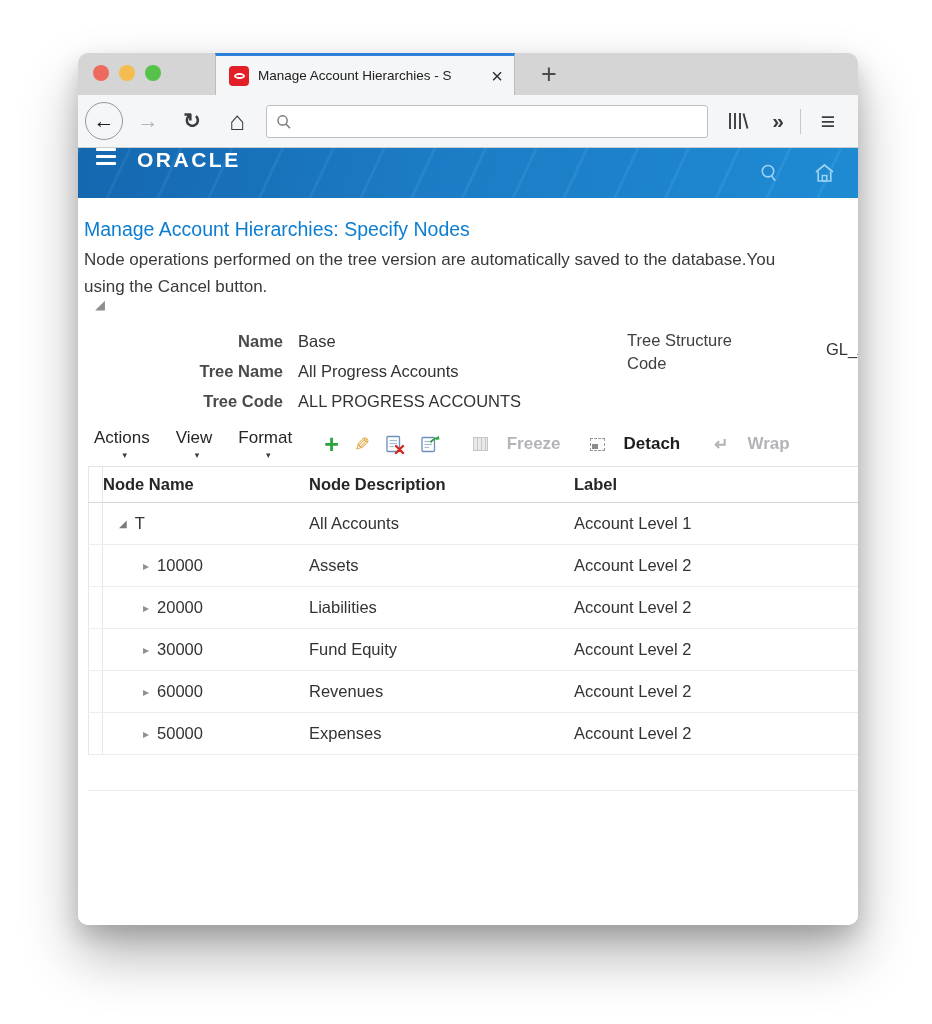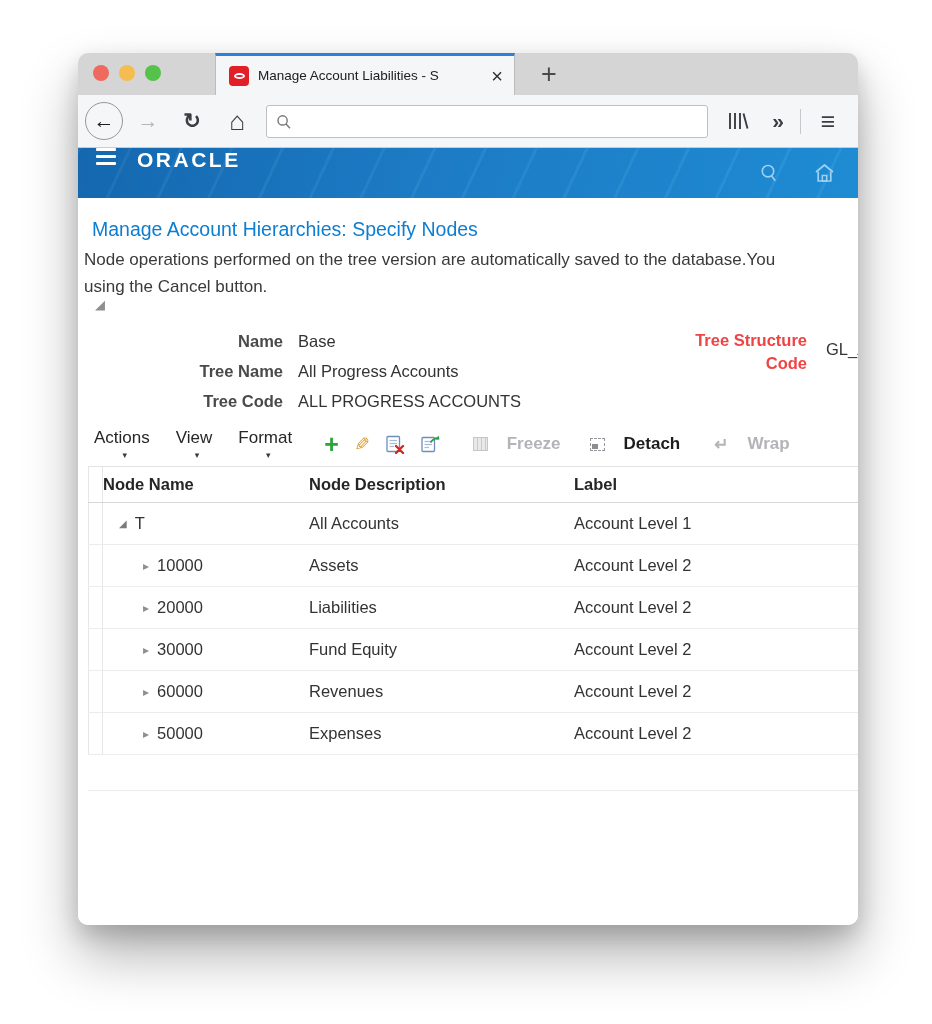--- a/index.html
+++ b/index.html
@@ -64,31 +64,31 @@
   .appheader::before { content:""; position:absolute; inset:0;
     background:repeating-linear-gradient(115deg, rgba(255,255,255,0.045) 0 3px, rgba(0,40,90,0.04) 3px 46px); }
   .hamb { position:relative; margin-left:18px; width:20px; display:flex; flex-direction:column; gap:4px; }
   .hamb span { height:3px; background:#fff; border-radius:1px; }
   .brand { position:relative; margin-left:21px; color:#ffffff; font-size:21px; font-weight:bold;
     letter-spacing:2.5px; }
   .hdr-right { position:absolute; right:22px; top:0; height:50px; display:flex; align-items:center; gap:33px; }
 
   
   .content { flex:1; position:relative; background:#fff; overflow:hidden; }
-  .page-title { position:absolute; left:14px; top:20px; font-size:19.5px; font-weight:500; color:#0d7dd1; white-space:nowrap; }
+  .page-title { position:absolute; left:6px; top:20px; font-size:19.5px; font-weight:500; color:#0d7dd1; white-space:nowrap; }
   .desc-line { position:absolute; left:6px; font-size:17px; color:#3a3a3a; white-space:nowrap; }
   .desc1 { top:52px; } .desc2 { top:79px; }
   .collapse-tri { position:absolute; left:17px; top:99px; font-size:13px; color:#8f8f8f; }
 
   .fld-label { position:absolute; left:6px; width:199px; text-align:right;
     font-size:16.5px; font-weight:bold; color:#4a4a4a; white-space:nowrap; }
   .fld-value { position:absolute; left:220px; font-size:16.5px; color:#333; white-space:nowrap; }
   .f1 { top:134px; } .f2 { top:164px; } .f3 { top:194px; }
-  .rf-label { position:absolute; left:549px; top:131px; width:180px; text-align:right;
-    font-size:16.5px; font-weight:bold; color:#ef4444; line-height:23px; }
+  .rf-label { position:absolute; left:549px; top:131px; width:180px; text-align:left;
+    font-size:16.5px; font-weight:normal; color:#404040; line-height:23px; }
   .rf-value { position:absolute; left:748px; top:142px; font-size:16.5px; color:#333; white-space:nowrap; }
 
   
   .tbar { position:absolute; left:16px; top:230px; height:32px; display:flex; align-items:center; }
   .menu-item { display:flex; align-items:center; margin-right:26px; font-size:17px; color:#262626;flex-direction:column; }
   .menu-item .caret { font-size:9px; color:#3a3a3a; margin-left:6px; padding-top:2px; }
   .icon-group { display:flex; align-items:center; gap:15px; margin-left:6px; }
   .add-ico { font-size:25px; font-weight:bold; color:#29a53a; line-height:20px; }
   .edit-ico { font-size:19px; color:#dd9a2b; transform:scaleX(-1); display:inline-block; }
   .tool-btn { display:flex; align-items:center; gap:19px; font-size:17px; font-weight:bold; }
@@ -128,21 +128,21 @@
     <div class="tabbar">
       <div class="traffic">
         <div class="dot red"></div>
         <div class="dot yellow"></div>
         <div class="dot green"></div>
       </div>
       <div class="tab">
         <div class="favicon">
           <div class="favicon-oval"></div>
         </div>
-        <div class="tab-title">Manage Account Liabilities - S</div>
+        <div class="tab-title">Manage Account Hierarchies - S</div>
         <div class="tab-close">×</div>
       </div>
       <div class="newtab-btn">+</div>
     </div>
 
     <div class="navbar">
       <div class="nav-ico back-btn">
         <div class="back-circle">←</div>
       </div>
       <div class="nav-ico fwd-btn">→</div>

